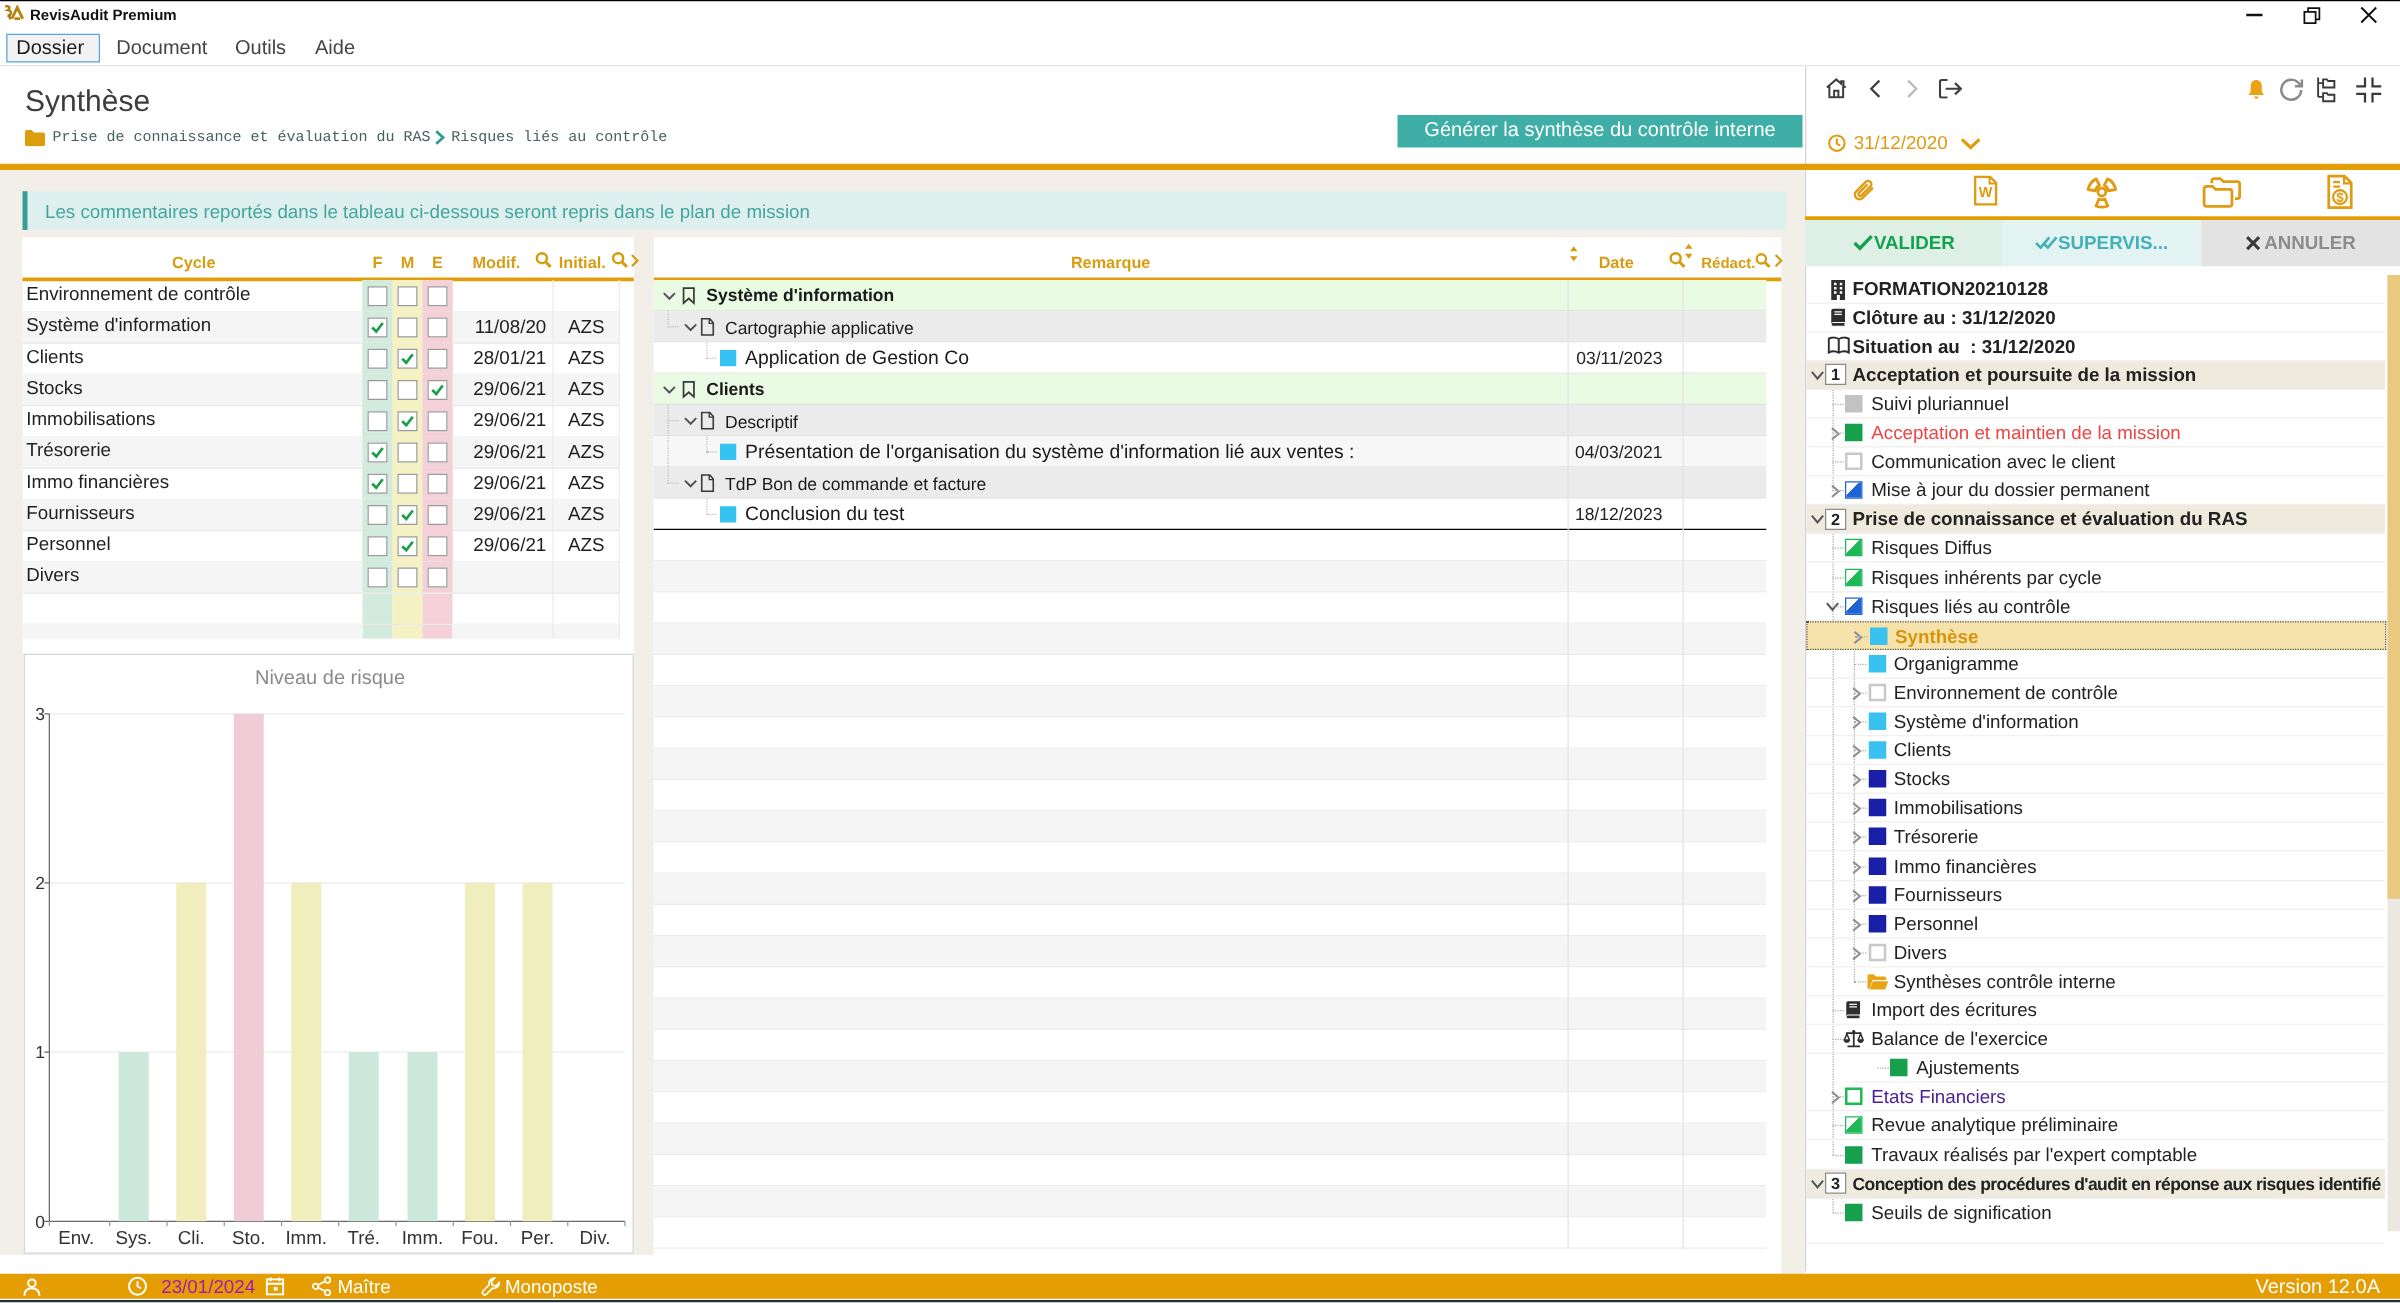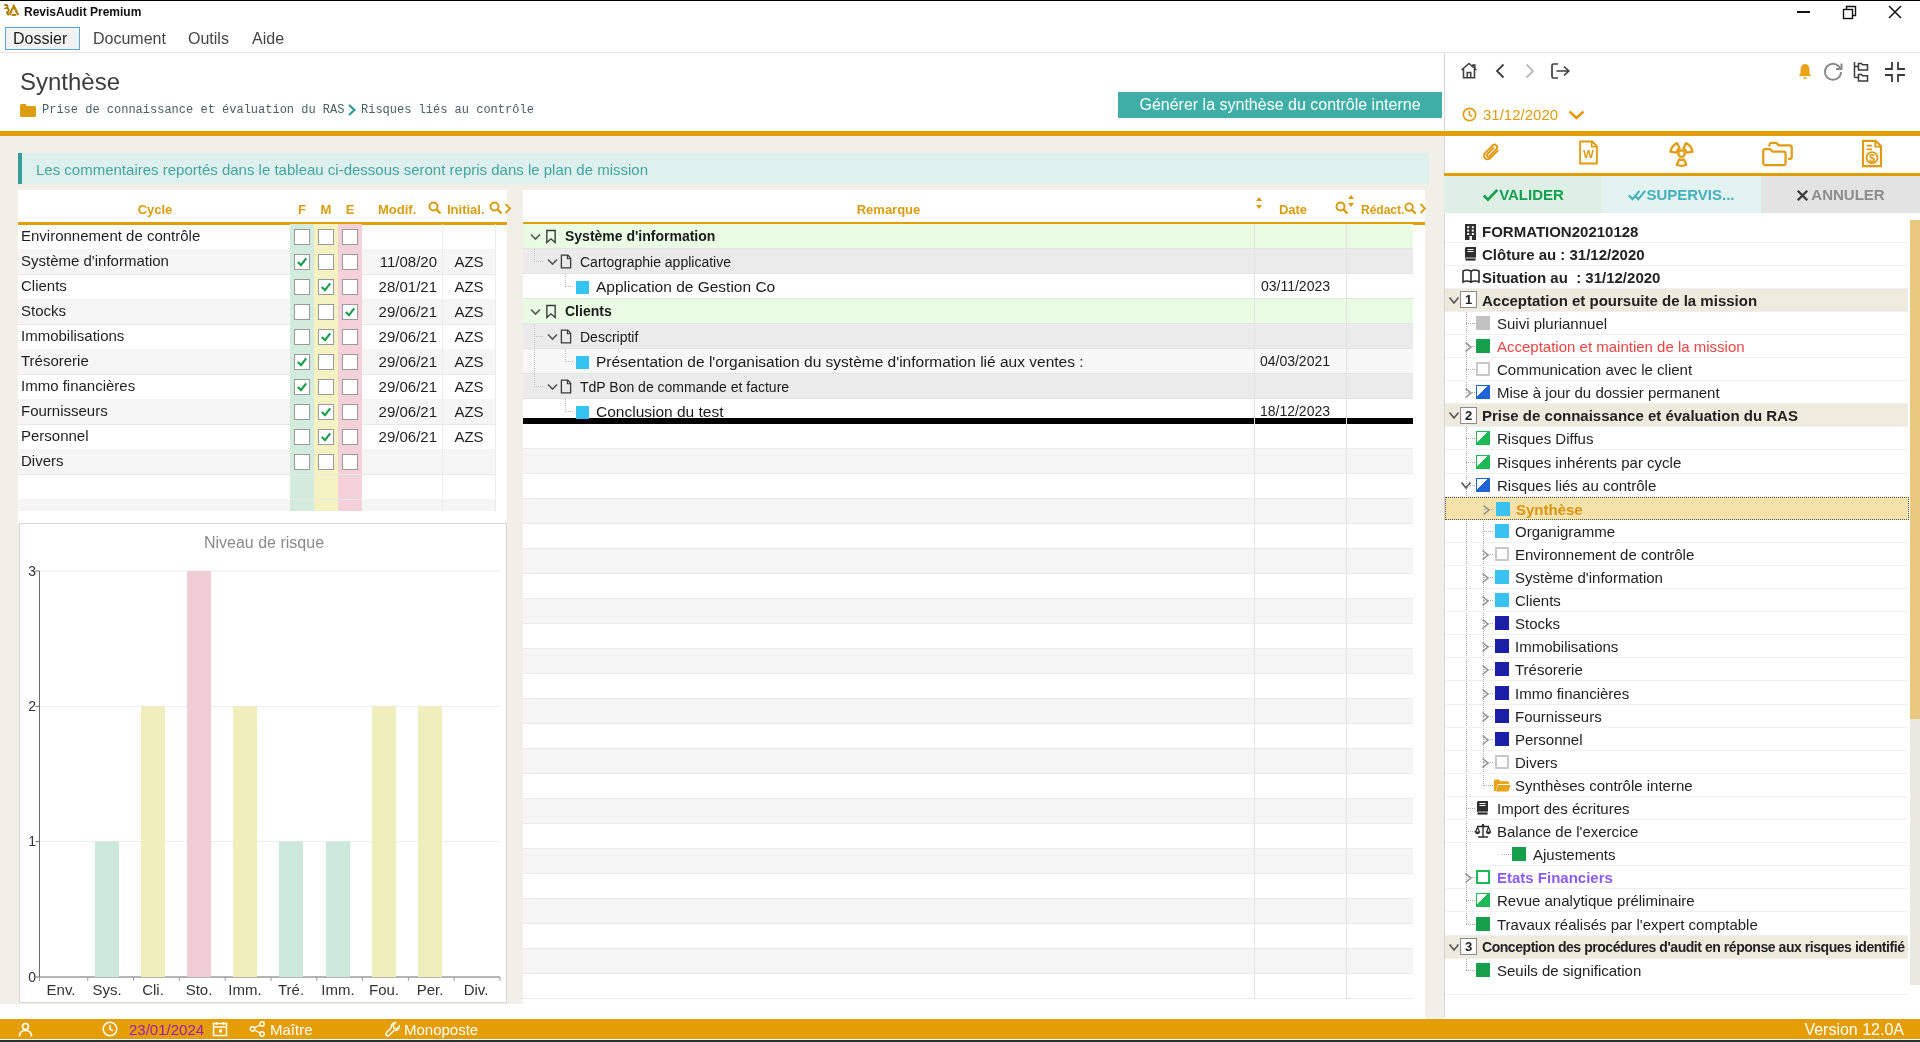--- a/index.html
+++ b/index.html
@@ -366,21 +366,21 @@
           <div class="abs" style="left:37px;top:5px;">
             <svg width="12" height="15" viewBox="0 0 13 16">
               <path d="M1.5 1 L8.5 1 L11.5 4.5 L11.5 15 L1.5 15 Z" fill="none" stroke="#3a3a3a" stroke-width="1.4"></path>
               <path d="M8 1 L8 5 L11.5 5" fill="none" stroke="#3a3a3a" stroke-width="1.2"></path>
             </svg>
           </div>
           <div class="abs" style="left:57px;top:5px;font-size:14px;color:#1a1a1a;">TdP Bon de commande et facture</div>
           <div class="abs" style="left:731px;top:0;width:1px;height:25px;background:#e3e3e3;"></div>
           <div class="abs" style="left:823px;top:0;width:1px;height:25px;background:#e3e3e3;"></div>
         </div>
-        <div class="abs" style="left:0;top:209px;width:890px;height:25px;background:#ffffff;border-bottom:6px solid #000000;box-sizing:border-box;">
+        <div class="abs" style="left:0;top:209px;width:890px;height:25px;background:#ffffff;border-bottom:1px solid #000000;box-sizing:border-box;">
           <div class="abs" style="left:53px;top:6px;"><span style="display:inline-block;width:13px;height:13px;background:#35c3f1;"></span></div>
           <div class="abs" style="left:73px;top:4px;font-size:15.5px;color:#1a1a1a;">Conclusion du test</div>
           <div class="abs" style="left:731px;top:0;width:1px;height:25px;background:#e3e3e3;"></div>
           <div class="abs" style="left:823px;top:0;width:1px;height:25px;background:#e3e3e3;"></div>
           <div class="abs" style="left:731px;top:4px;width:76px;text-align:right;font-size:14px;color:#222;">18/12/2023</div>
         </div>
         <div class="abs" style="left:0;top:234px;width:890px;height:25px;background:#ffffff;border-bottom:1px solid #ebebeb;box-sizing:border-box;">
           <div class="abs" style="left:731px;top:0;width:1px;height:25px;background:#e3e3e3;"></div>
           <div class="abs" style="left:823px;top:0;width:1px;height:25px;background:#e3e3e3;"></div>
         </div>
@@ -863,21 +863,21 @@
         <div class="abs" style="left:52px;top:3px;font-size:15px;color:#222;white-space:nowrap;">Ajustements</div>
       </div>
       <div class="abs" style="left:1445px;top:866.3000000000005px;width:463px;height:23.1px;border-bottom:1px solid #f1f0ee;box-sizing:border-box;">
         <div class="abs" style="left:19px;top:6px;">
           <svg width="9" height="12" viewBox="0 0 9 12">
             <path d="M1.5 1.5 L7 6 L1.5 10.5" fill="none" stroke="#909090" stroke-width="1.6"></path>
           </svg>
         </div>
         <div class="abs" style="left:21px;top:11px;width:9px;border-top:1px dotted #ababab;"></div>
         <div class="abs" style="left:31px;top:4px;"><span style="display:inline-block;width:14px;height:14px;background:#fff;border:2px solid #1db954;box-sizing:border-box;"></span></div>
-        <div class="abs" style="left:52px;top:3px;font-size:15px;color:#8b5cf6;white-space:nowrap;font-weight:bold;">Etats Financiers</div>
+        <div class="abs" style="left:52px;top:3px;font-size:15px;color:#4c1d95;white-space:nowrap;">Etats Financiers</div>
       </div>
       <div class="abs" style="left:1445px;top:889.4000000000005px;width:463px;height:23.1px;border-bottom:1px solid #f1f0ee;box-sizing:border-box;">
         <div class="abs" style="left:21px;top:11px;width:9px;border-top:1px dotted #ababab;"></div>
         <div class="abs" style="left:31px;top:4px;"><span style="display:inline-block;width:14px;height:14px;background:linear-gradient(135deg,#fff 0 43%,#1db954 43%);border:1px solid #1db954;box-sizing:border-box;"></span></div>
         <div class="abs" style="left:52px;top:3px;font-size:15px;color:#222;white-space:nowrap;">Revue analytique préliminaire</div>
       </div>
       <div class="abs" style="left:1445px;top:912.5000000000006px;width:463px;height:23.1px;border-bottom:1px solid #f1f0ee;box-sizing:border-box;">
         <div class="abs" style="left:21px;top:11px;width:9px;border-top:1px dotted #ababab;"></div>
         <div class="abs" style="left:31px;top:4px;"><span style="display:inline-block;width:14px;height:14px;background:#16a04c;"></span></div>
         <div class="abs" style="left:52px;top:3px;font-size:15px;color:#222;white-space:nowrap;">Travaux réalisés par l'expert comptable</div>

